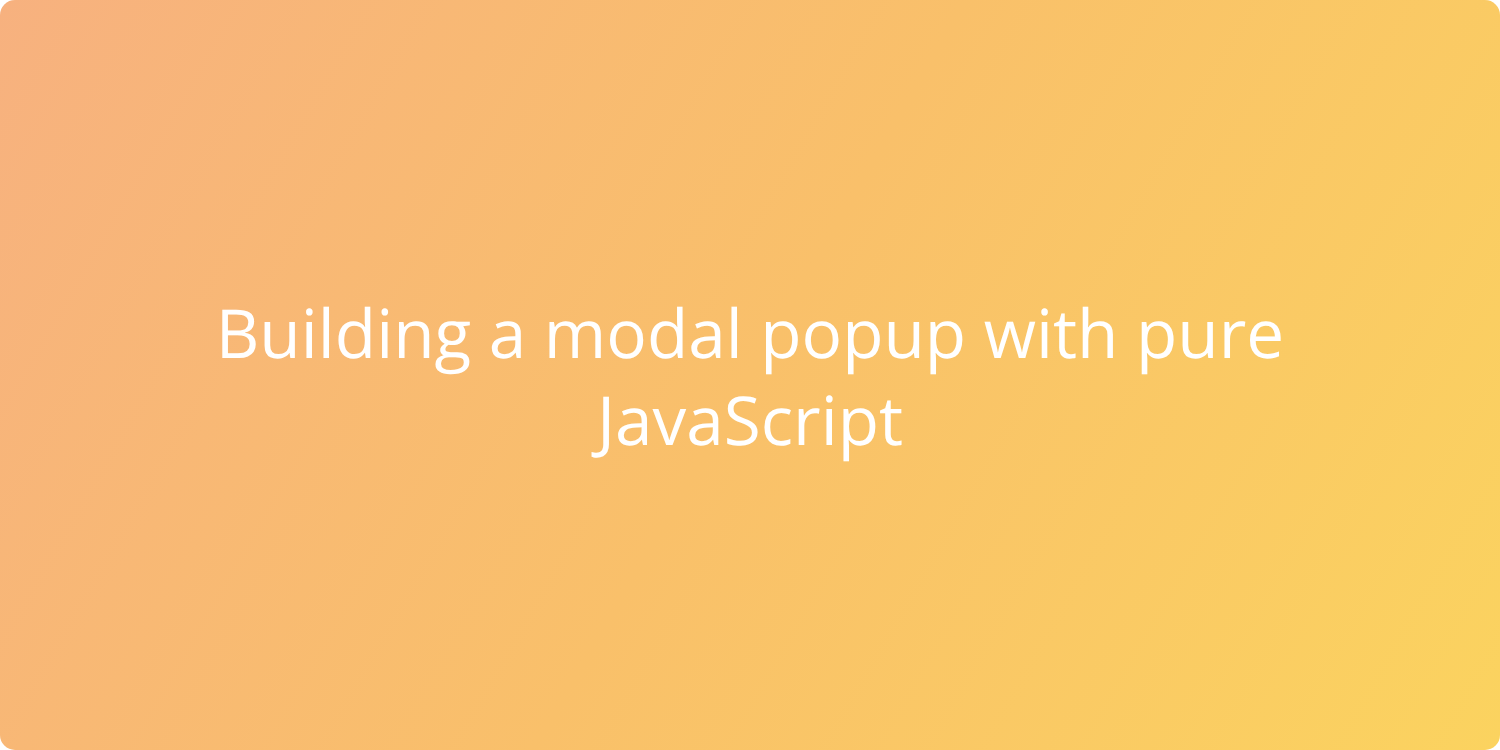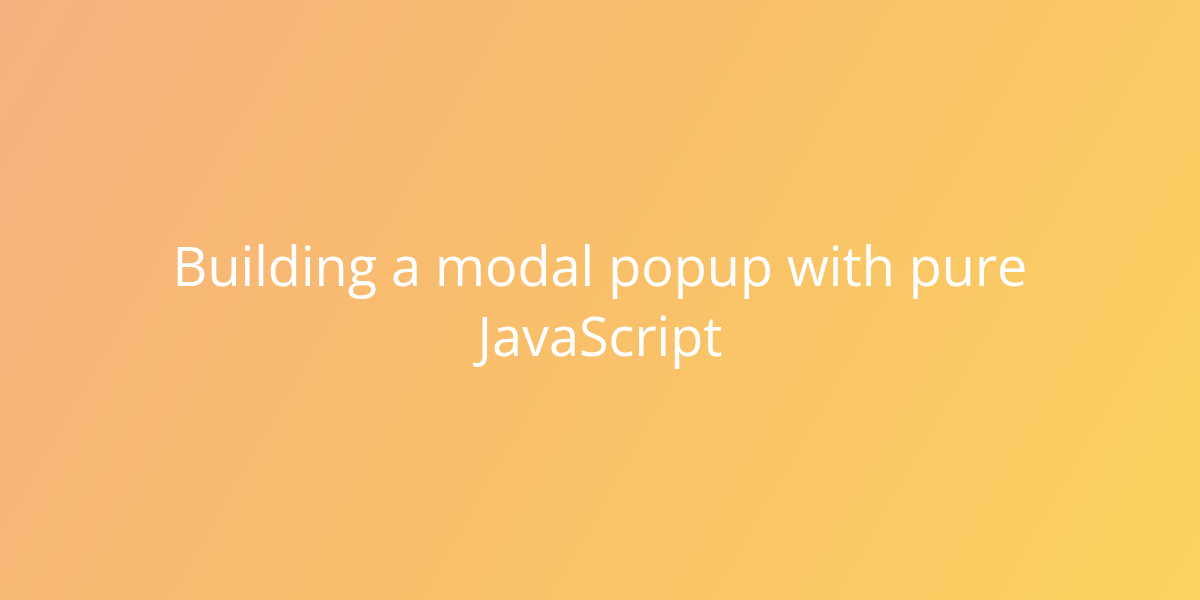--- a/index.html
+++ b/index.html
@@ -13,20 +13,21 @@
       overflow: hidden;
     }
     .hero {
       width: 1200px;
       height: 600px;
       background: linear-gradient(120deg, #f7b17f 0%, #f9c06a 50%, #fbd35f 100%);
       display: flex;
       align-items: center;
       justify-content: center;
       padding: 0 50px;
+      border-radius: 12px;
     }
     .title {
       font-family: "Segoe UI", "Open Sans", "Helvetica Neue", Arial, sans-serif;
       font-weight: 400;
       font-size: 54px;
       line-height: 1.3;
       color: #ffffff;
       text-align: center;
       max-width: 900px;
     }

